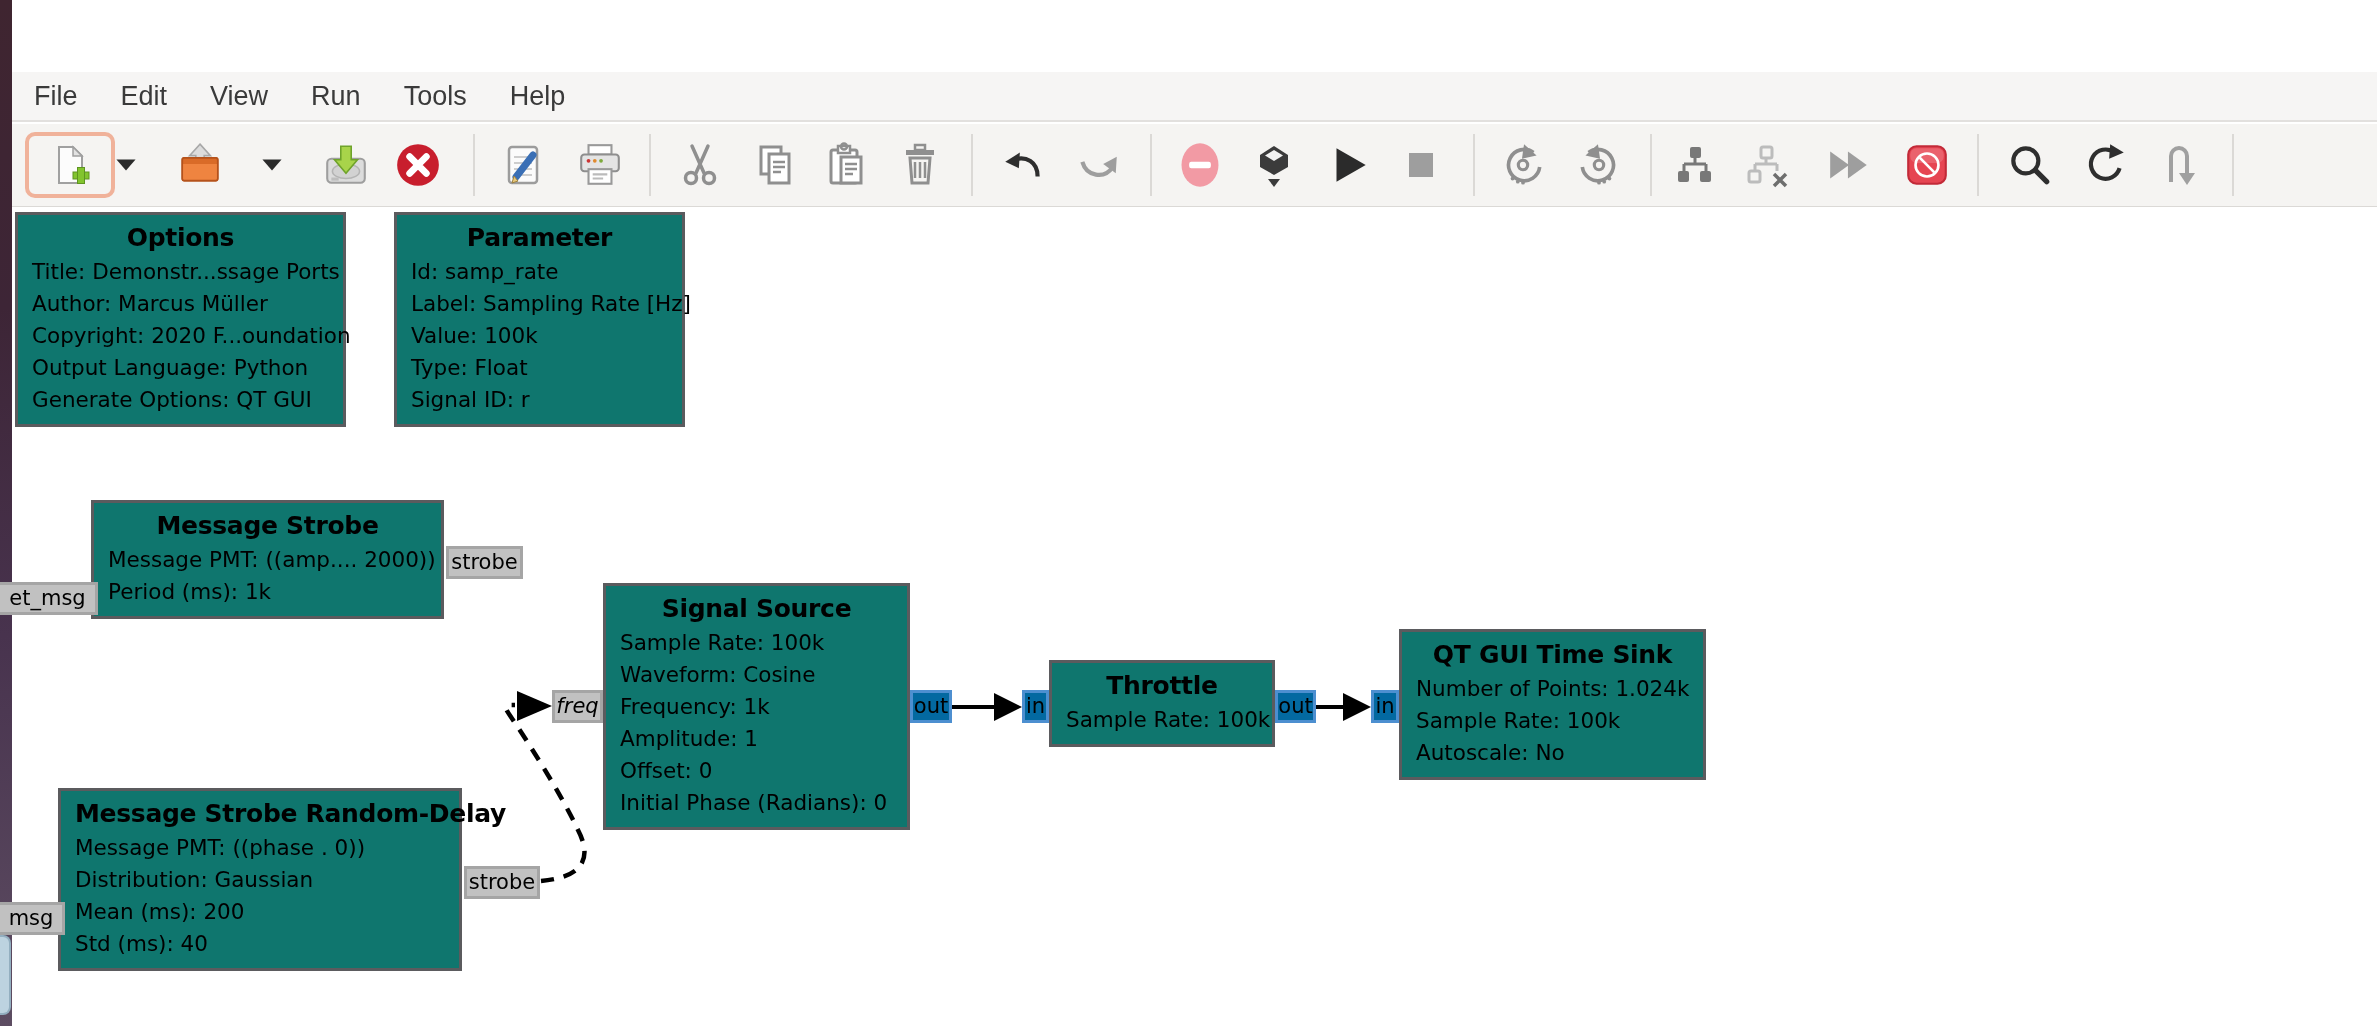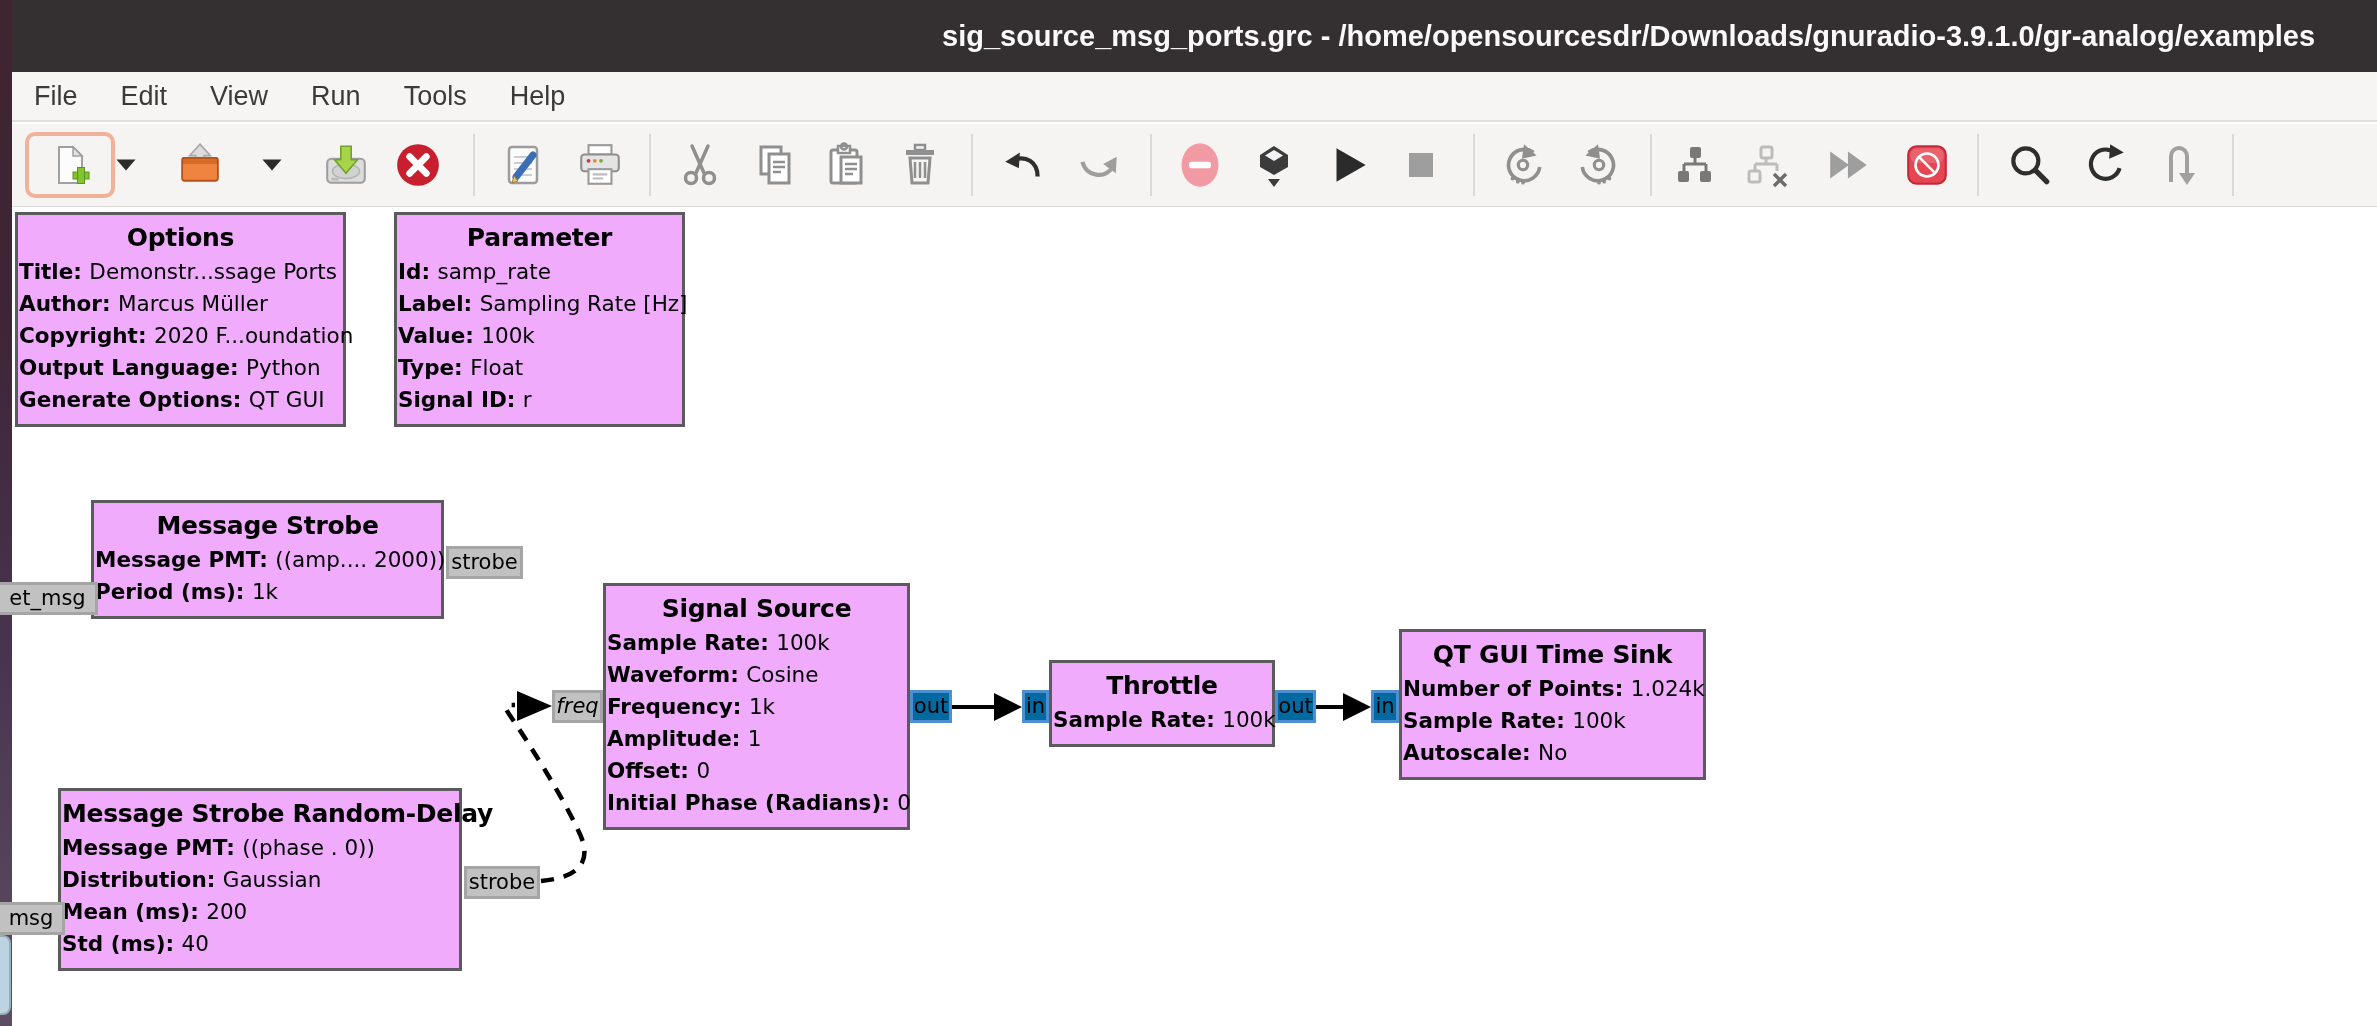--- a/index.html
+++ b/index.html
@@ -35,48 +35,45 @@
   .tslot.small { width:36px; }
   .tsep { position:absolute; top:10px; width:2px; height:62px; background:#dbd9d6; }
   .newbtn-box { position:absolute; left:13px; top:8px; width:90px; height:66px;
     border:4px solid #f0b29a; border-radius:10px;
     display:flex; align-items:center; justify-content:center; }
 
   
   .canvas { position:absolute; left:0; top:207px; width:2365px; height:819px; background:#ffffff; }
   #wires { position:absolute; left:0; top:0; }
 
-  .block { position:absolute; background:#f0abfc; border:3px solid #5b5b5e;
-    padding:5px 1px 8px; color:#000; }
+  .block { position:absolute; background:#0f766e; border:3px solid #5b5b5e;
+    padding:5px 14px 8px; color:#000; }
   .btitle { font-weight:bold; font-size:25px; line-height:36px; text-align:center;
     white-space:nowrap; letter-spacing:-0.3px; }
   .bparam { font-size:21.5px; line-height:32px; white-space:nowrap; }
-  .plabel { font-weight:bold;margin-top:24px; }
+  .plabel { font-weight:normal;margin-top:24px; }
 
   .port { position:absolute; height:33px; font-size:21px; line-height:27px;
     text-align:center; color:#000; overflow:hidden; white-space:nowrap; }
   .port.message { background:#c1c1c1; border:3px solid #a5a5a5; }
   .port.stream  { background:#0369a1; border:3px solid #4d8fd0; }
   .port.clipped { border-left:none;margin-top:36px; }
 
   .wire-stream  { stroke:#000; stroke-width:4px; fill:none; }
   .wire-message { stroke:#000; stroke-width:4.5px; fill:none; stroke-dasharray:13 10; }
   .wire-arrow { fill:#000; stroke:none; }
 </style>
 </head>
 <body>
 
 <div class="desktop-strip"></div>
 <div class="dock-item"></div>
 
 <div class="window">
 
-  <div class="titlebar">
-    <span class="title">sig_source_msg_ports.grc - /home/opensourcesdr/Downloads/gnuradio-3.9.1.0/gr-analog/examples</span>
-  </div>
 
   <div class="menubar">
     <span class="menu-item">File</span>
     <span class="menu-item">Edit</span>
     <span class="menu-item">View</span>
     <span class="menu-item">Run</span>
     <span class="menu-item">Tools</span>
     <span class="menu-item">Help</span>
   </div>
 

